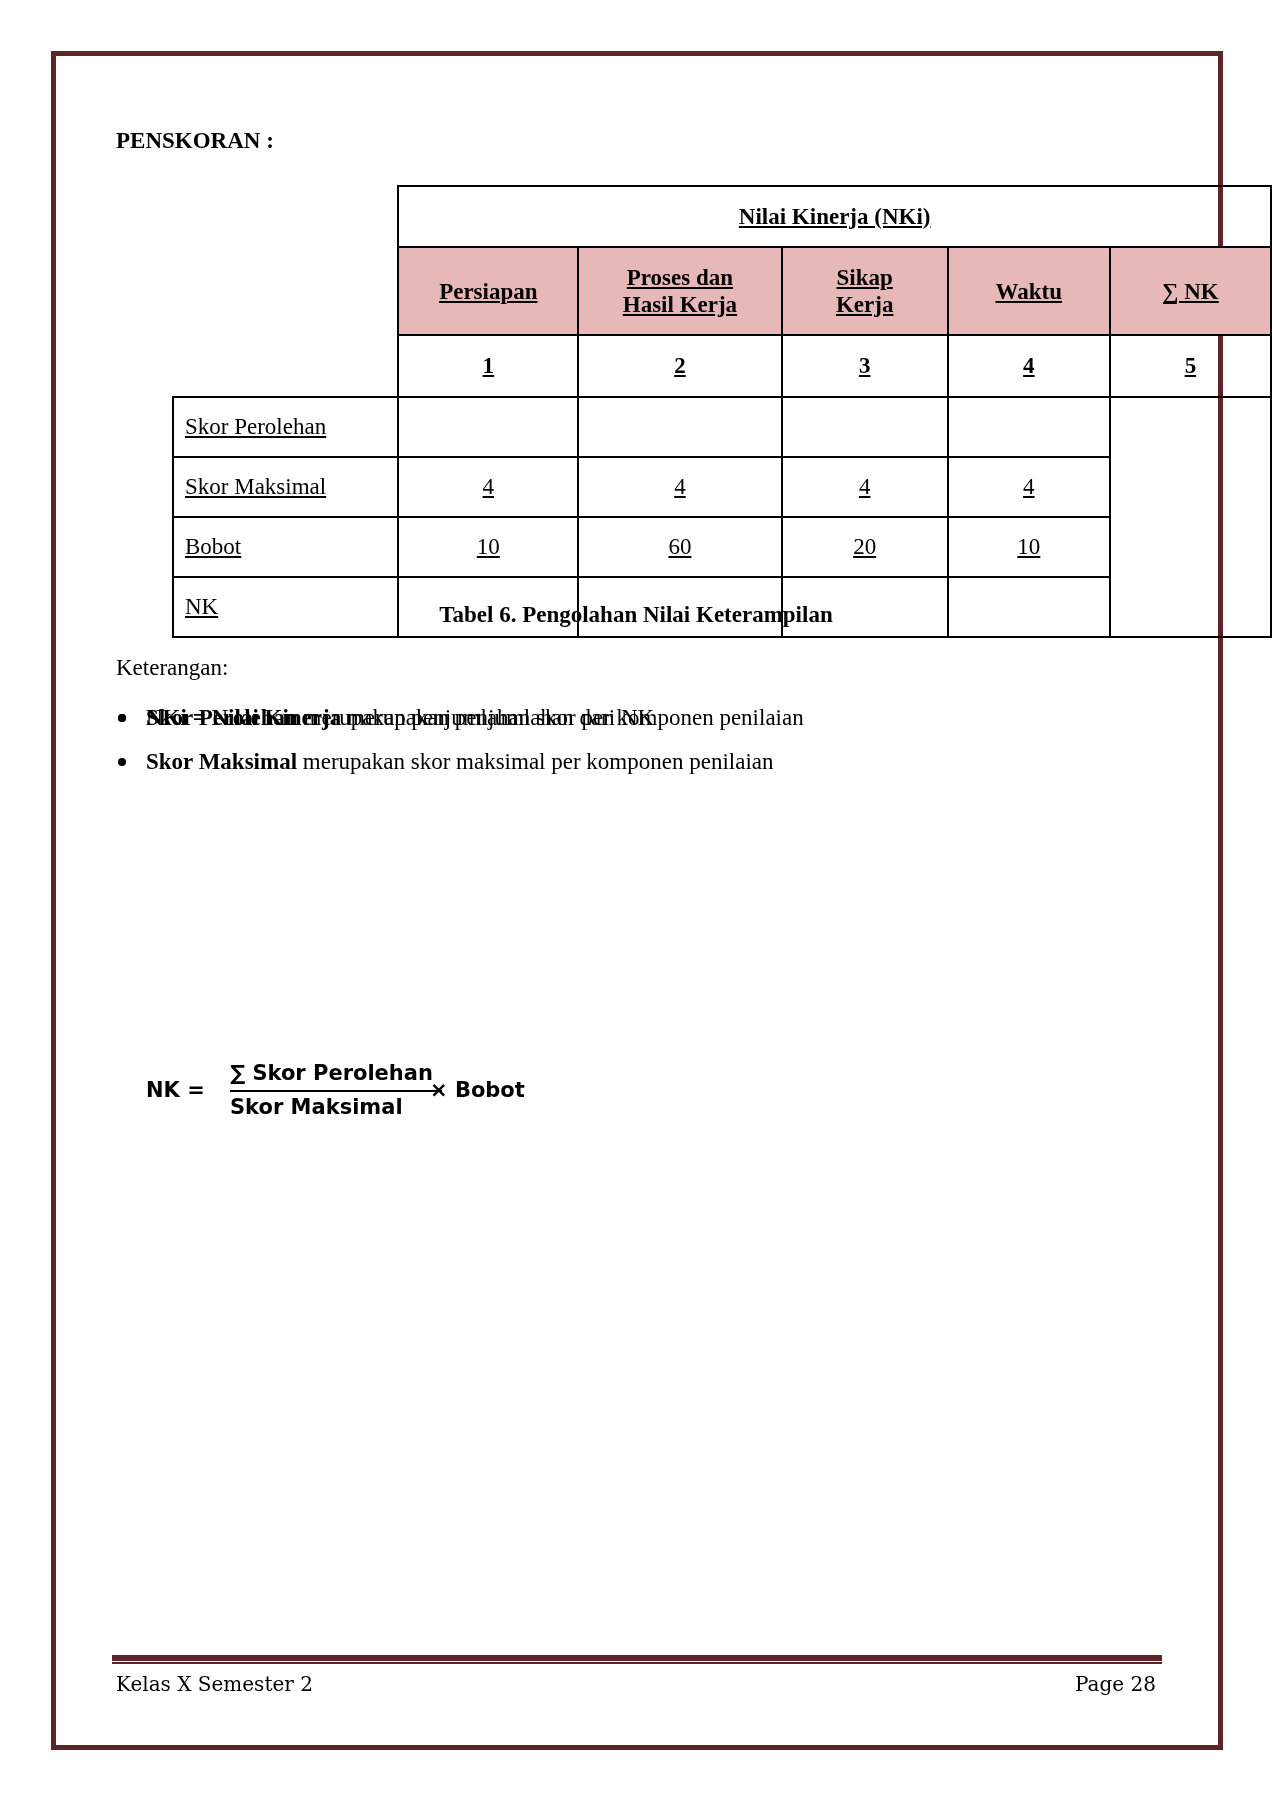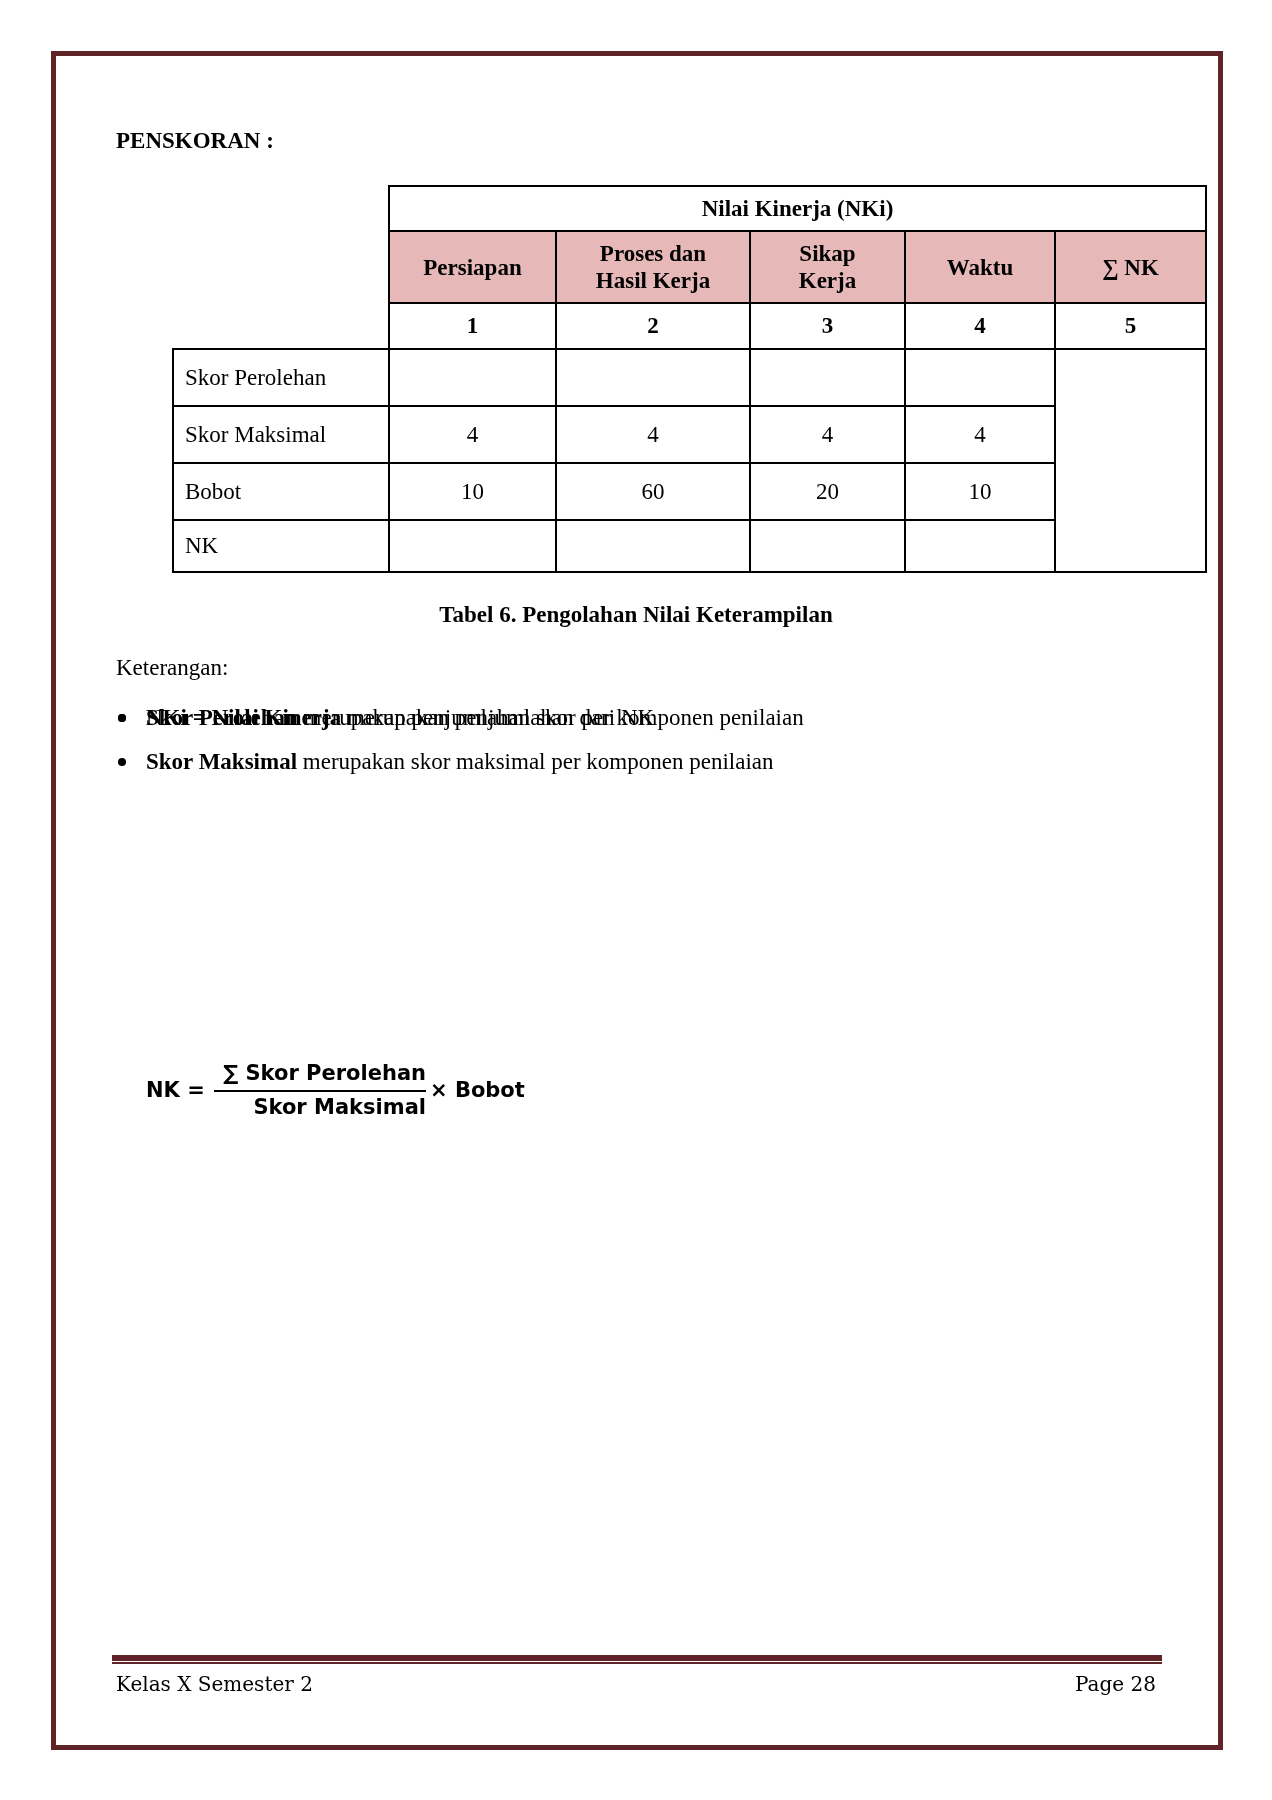--- a/index.html
+++ b/index.html
@@ -4,35 +4,35 @@
 <style>
   html, body { margin:0; padding:0; background:#fff; }
   body { width:1272px; height:1800px; position:relative; overflow:hidden;
          font-family:"Liberation Serif", "DejaVu Serif", serif; color:#000; }
   .frame { position:absolute; left:51px; top:51px; width:1162px; height:1689px;
            border:5px solid #5e2428; }
   .abs { position:absolute; }
   .heading { left:116px; top:128px; font-size:23px; font-weight:bold; }
   table.nki { position:absolute; left:172px; top:185px; border-collapse:collapse;
               font-size:23px; }
-  table.nki td { border:2px solid #000; text-align:center; padding:8px; }
+  table.nki td { border:2px solid #000; text-align:center; padding:16px;text-decoration:underline; }
   table.nki td.blank { border:none; }
   table.nki td.pink { background:#e6b8b7; font-weight:bold; line-height:27px; }
   table.nki td.title { font-weight:bold; height:27px; }
   table.nki td.num { font-weight:bold; height:28px; }
   table.nki td.rowlbl { text-align:left; padding-left:11px; }
   .caption { left:0; width:1272px; text-align:center; top:566px; font-size:23px; font-weight:bold;margin-top:36px; }
   .ket { left:116px; top:655px; font-size:23px; }
   ul.bullets { position:absolute; left:116px; top:696px; width:1050px; margin:0; padding:0; list-style:none;
                font-size:23px; }
   ul.bullets li { position:relative; padding-left:30px; line-height:44px; text-align:justify; }
   ul.bullets li .dot { position:absolute; left:2px; top:18px; width:8px; height:8px; background:#000; border-radius:50%; }
   .formula { left:146px; top:1058px; height:70px; font-family:"DejaVu Sans", sans-serif; font-weight:bold; font-size:21px; }
   .formula .lhs { position:absolute; left:0; top:20px; white-space:nowrap; }
-  .formula .frac { position:absolute; left:68px; top:0; width:212px; text-align:right; }
+  .formula .frac { position:absolute; left:84px; top:0; width:212px; text-align:left; }
   .formula .num { display:block; line-height:30px; border-bottom:2px solid #000; padding-bottom:2px; }
   .formula .den { display:block; line-height:30px; }
   .formula .rhs { position:absolute; left:284px; top:20px; white-space:nowrap; }
   .last-bullet { left:116px; top:1168px; }
   .footer-line-thick { position:absolute; left:112px; top:1655px; width:1050px; height:6px; background:#5e2428; }
   .footer-line-thin { position:absolute; left:112px; top:1662px; width:1050px; height:2px; background:#5e2428; }
   .footer-left { position:absolute; left:116px; top:1672px; font-family:"DejaVu Serif", serif; font-size:20px; }
   .footer-right { position:absolute; right:116px; top:1672px; font-family:"DejaVu Serif", serif; font-size:20px; }
 </style>
 </head>

